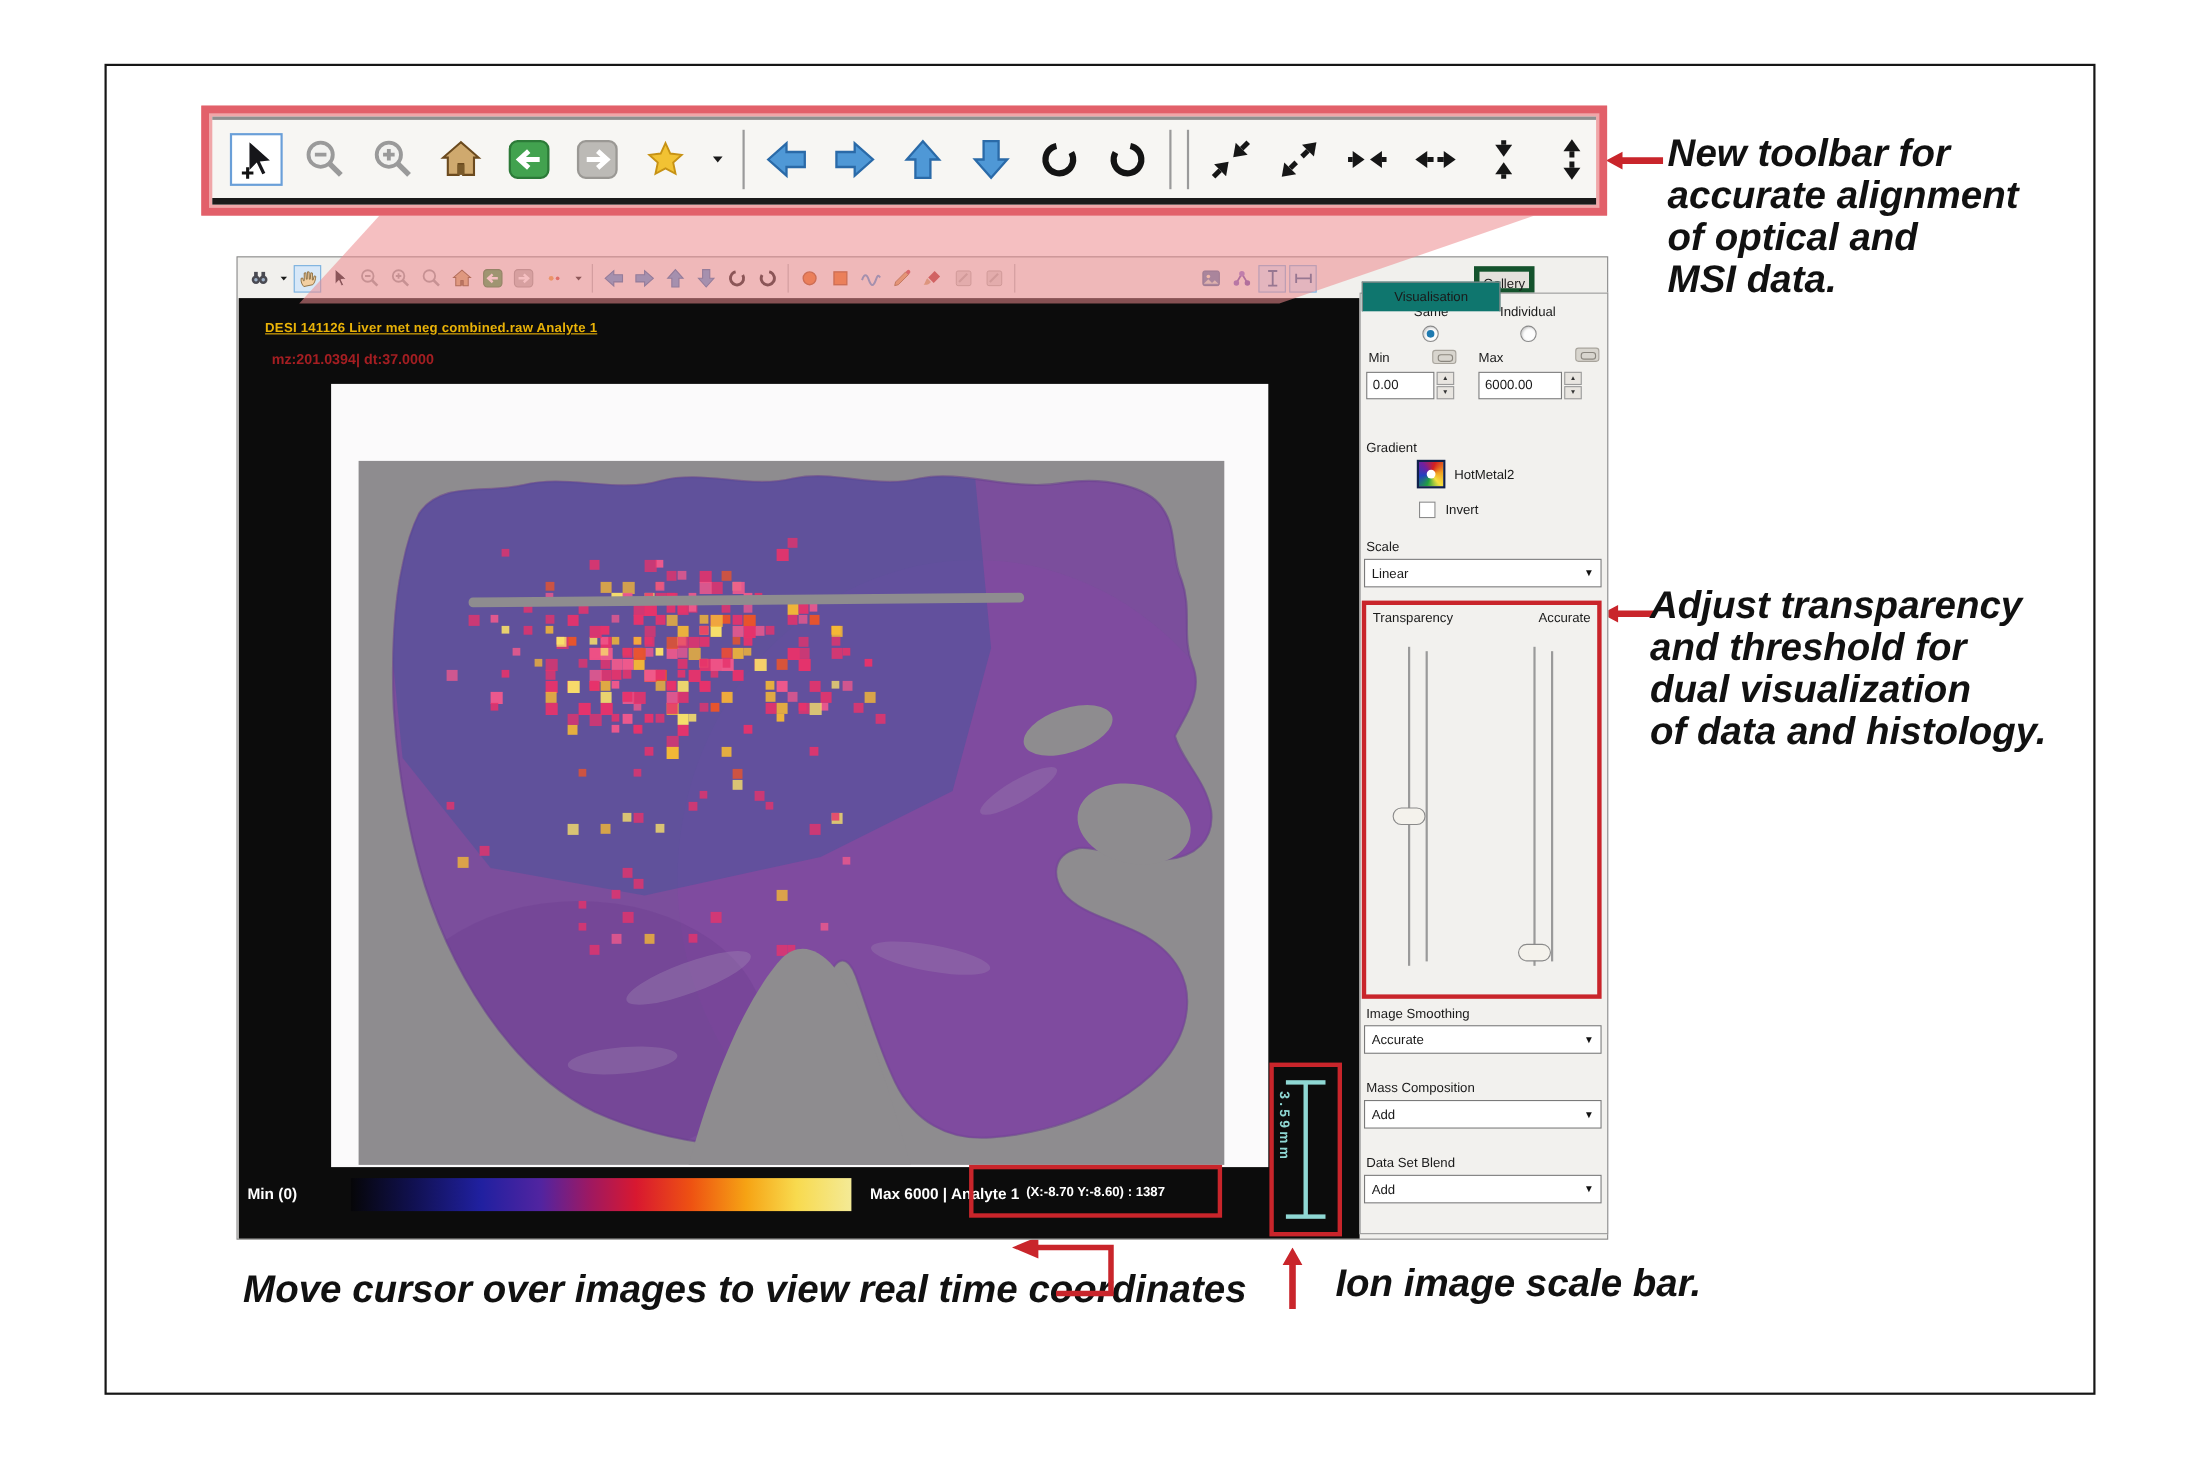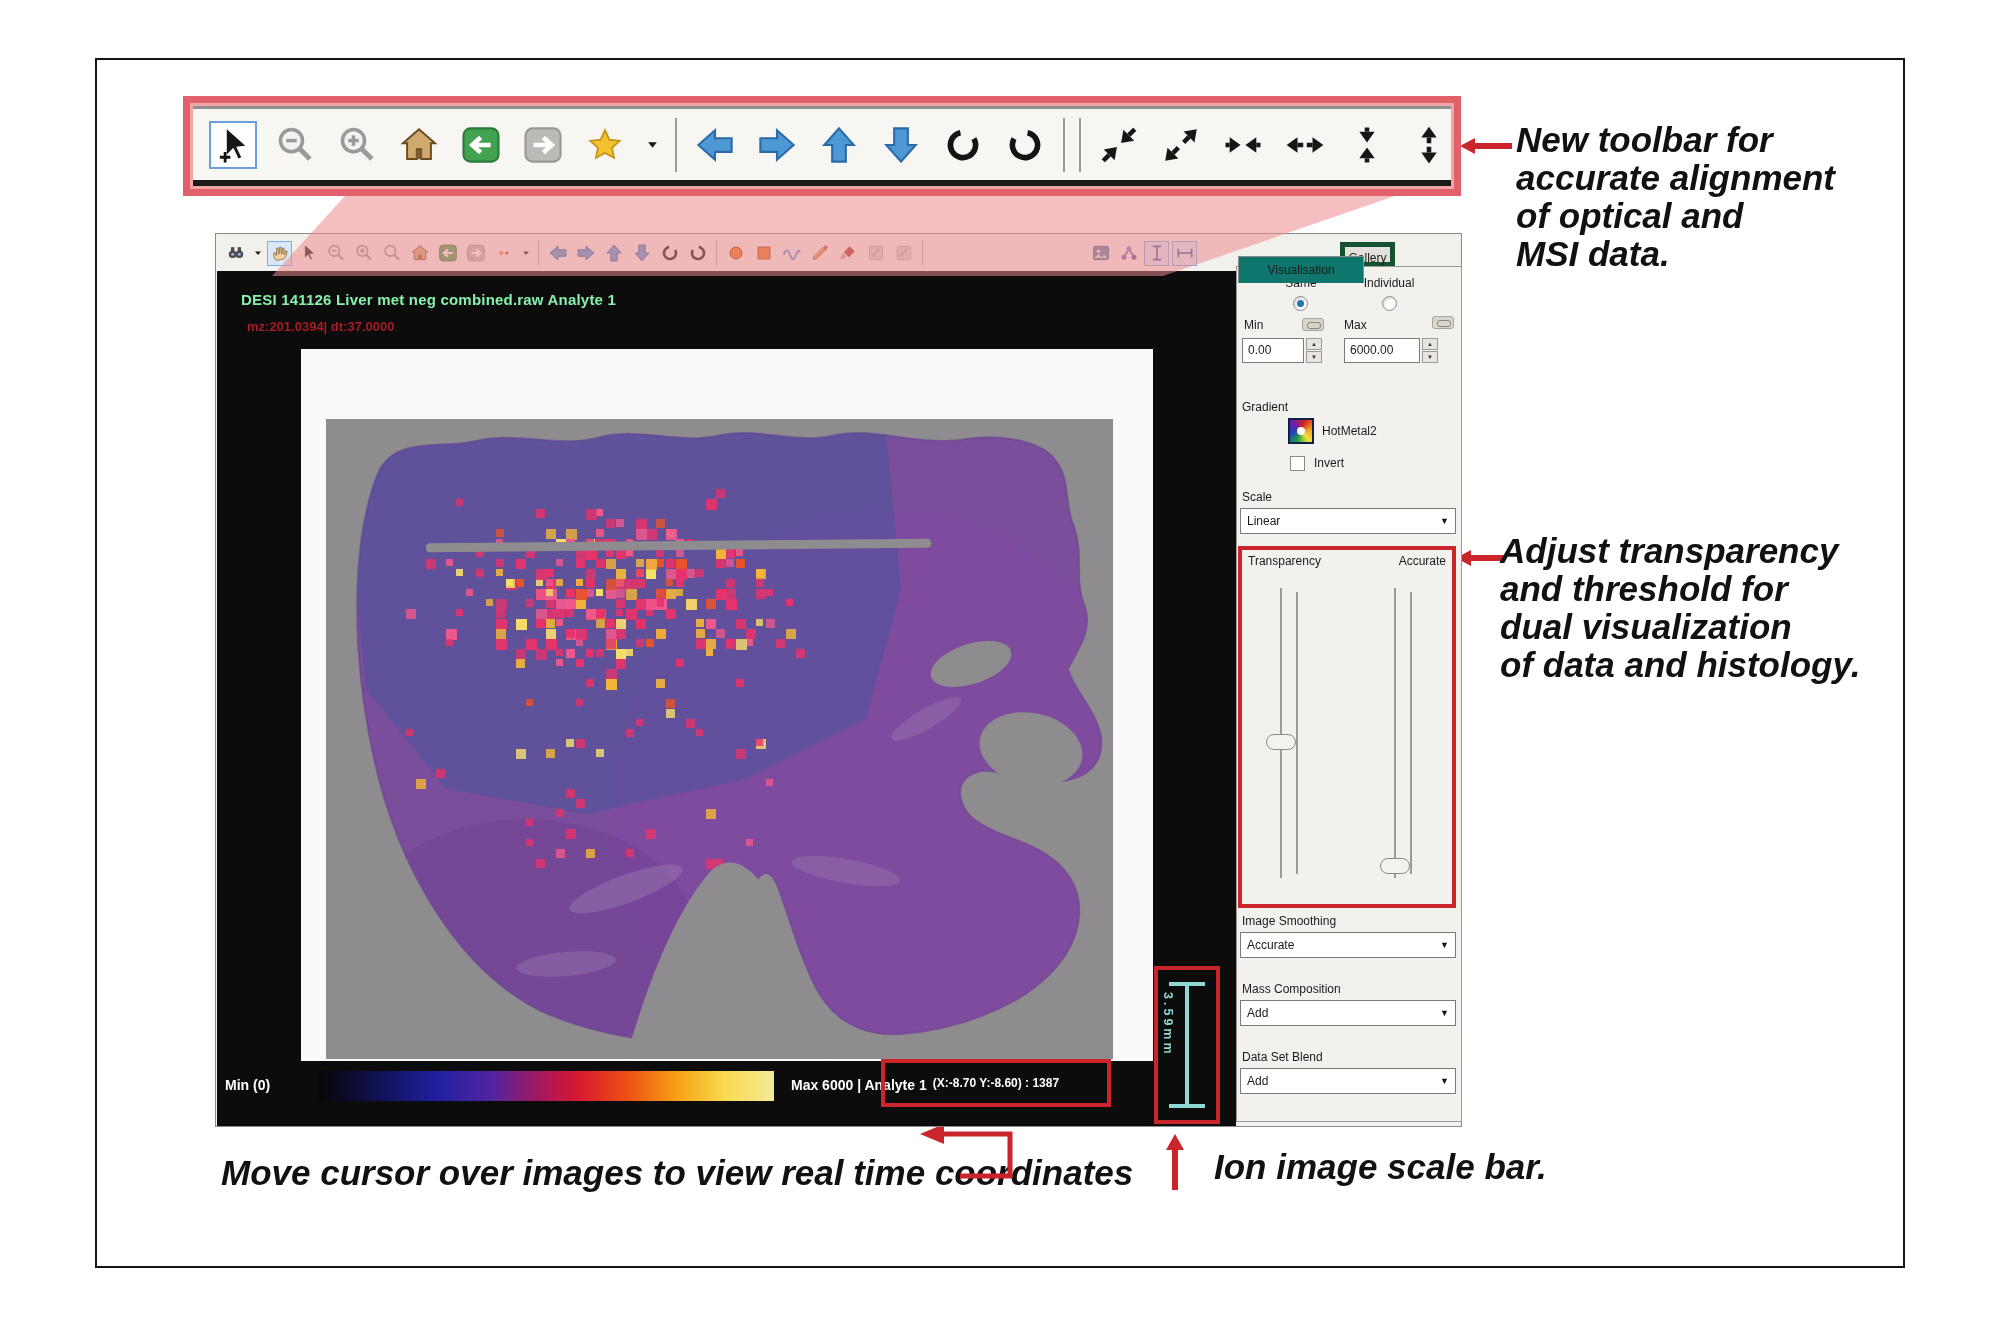--- a/index.html
+++ b/index.html
@@ -24,21 +24,21 @@
   .appwin{left:215px;top:233px;width:1247px;height:894px;background:#f1f0ed;border:1px solid #8a8a8a;box-sizing:border-box;z-index:1}
   .apptb{position:absolute;left:1px;top:1px;width:800px;height:36px;display:flex;align-items:center;gap:3px;padding-left:6px}
   .apptbr{position:absolute;left:872px;top:1px;height:36px;display:flex;align-items:center;gap:3px}
   .sico{width:25px;height:25px;display:flex;align-items:center;justify-content:center;box-sizing:border-box;border:1px solid transparent}
   .sico svg{width:20px;height:20px}
   .sico.car{width:13px}.sico.car svg{width:10px;height:10px}
   .sico.sel{border:1px solid #7ab0dd;background:#d8e8f8}
   .ssep{width:1px;height:26px;background:#b0b0b0;margin:0 3px;flex:0 0 auto}
 
   .viewport{left:1px;top:37px;width:1019px;height:855px;background:#0c0c0c}
-  .dstitle{left:24px;top:20px;font-size:15px;font-weight:bold;color:#86efac;letter-spacing:.2px}
+  .dstitle{left:24px;top:20px;font-size:12px;font-weight:bold;color:#eab308;text-decoration:underline;letter-spacing:.2px}
   .mzline{left:30px;top:48px;font-size:13px;font-weight:bold;color:#a51e22}
   .canvas{left:84px;top:78px;width:852px;height:712px;background:#fbfafb}
   .slide{left:109px;top:148px;width:787px;height:640px;background:#8e8c8f}
   .slide svg{position:absolute;left:0;top:0}
 
   .statustxt{font-size:14px;font-weight:bold;color:#fff;white-space:nowrap}
   .colorbar{left:102px;top:800px;width:455px;height:30px;
     background:linear-gradient(90deg,#060608 0%,#10104e 12%,#2020a0 26%,#5224a0 38%,#a01860 48%,#d81830 57%,#ee5212 68%,#f6a314 79%,#f8da4e 89%,#f4ea96 100%)}
   .coordsbox{left:664px;top:788px;width:230px;height:48px;border:4px solid #c9252b;box-sizing:border-box;
     display:flex;align-items:center;justify-content:center}

